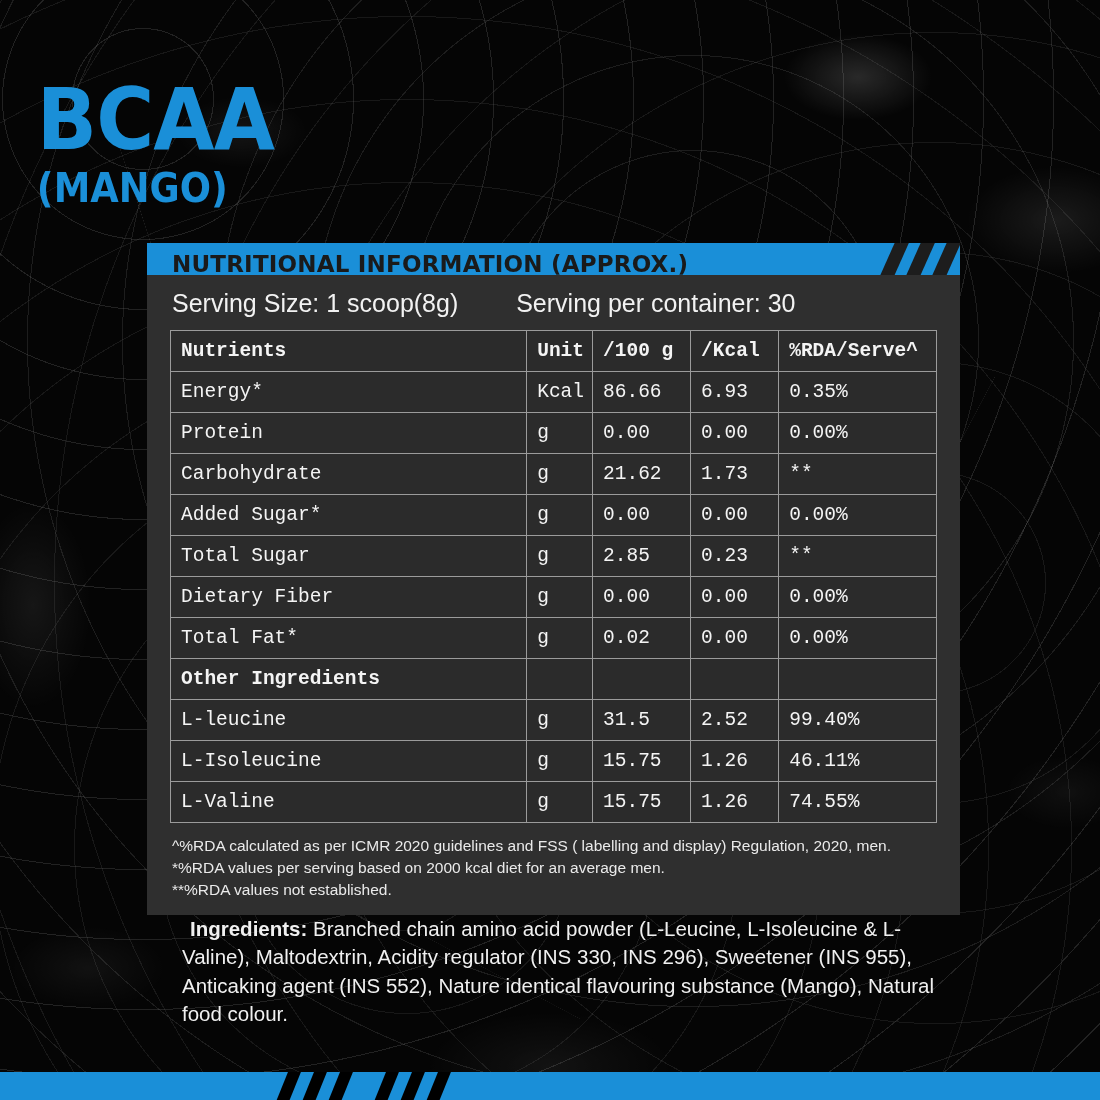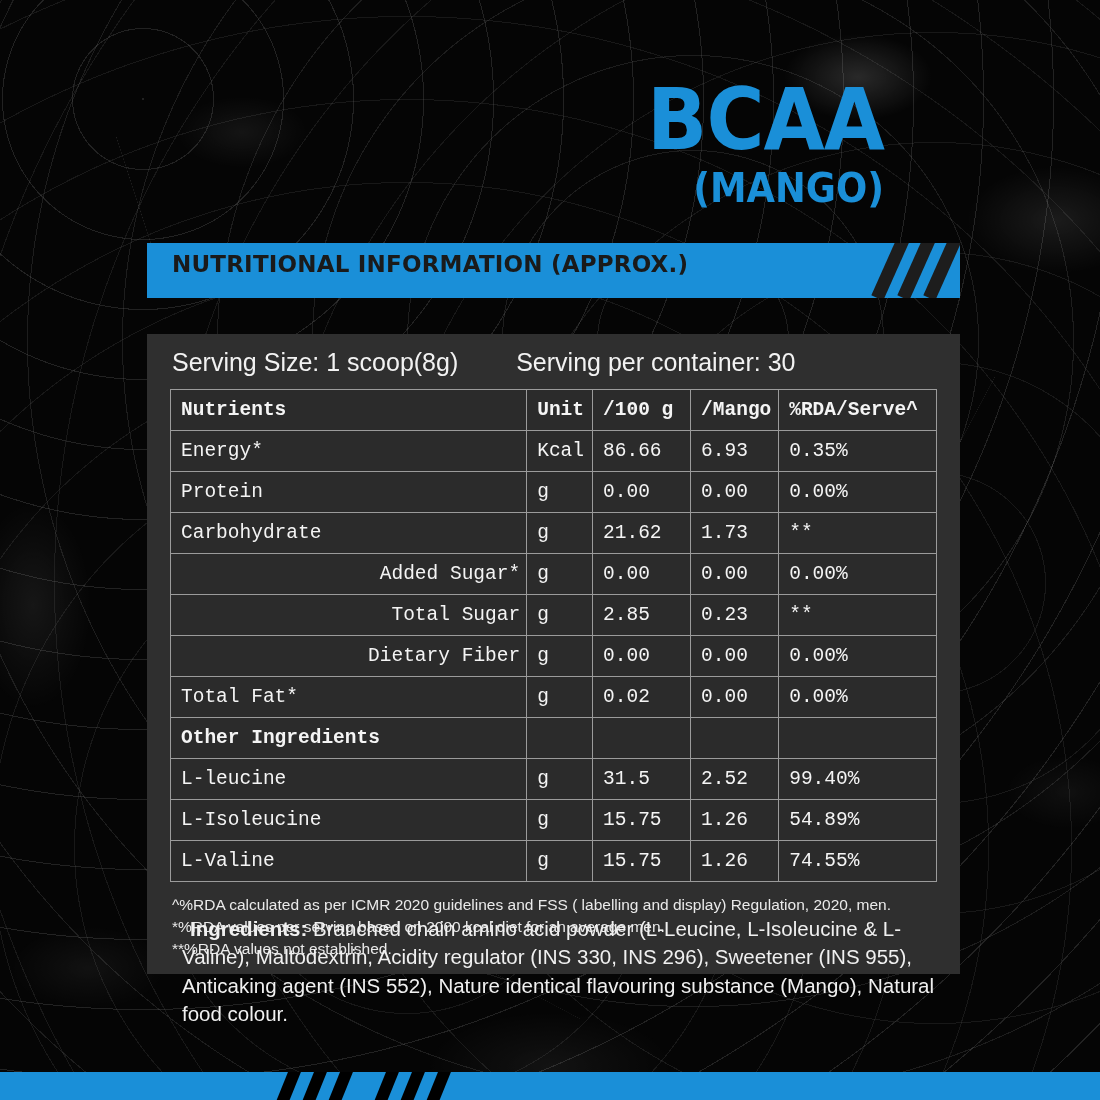--- a/index.html
+++ b/index.html
@@ -55,21 +55,21 @@
       linear-gradient(28deg, rgba(0,0,0,0) 49.7%, rgba(170,170,170,.40) 49.9%, rgba(0,0,0,0) 50.1%) no-repeat 44% 92% / 200px 90px,
       linear-gradient(98deg, rgba(0,0,0,0) 49.7%, rgba(190,190,190,.35) 49.9%, rgba(0,0,0,0) 50.1%) no-repeat 17% 60% / 120px 130px;
   }
 
   
   #title-block {
     position: absolute;
     top: 78px;
     left: 0;
     width: 921px;
-    text-align: right;
+    text-align: left;
     z-index: 3;
   }
   #product-title {
     font-family: "DejaVu Sans", sans-serif;
     font-weight: bold;
     font-size: 86px;
     line-height: .96;
     letter-spacing: -1px;
     color: #1a8fd8;
     transform: scaleX(.92);
@@ -93,21 +93,21 @@
     z-index: 3;
   }
   #panel-body {
     background: #2f2f2f;
     padding: 0 0 14px 0;
   }
 
   
   #nutri-header {
     position: relative;
-    height: 55px;
+    height: 32px;
     background: #1a8fd8;
     overflow: hidden;
   }
   #nutri-header-text {
     position: absolute;
     left: 25px;
     top: 0;
     height: 42px;
     line-height: 42px;
     font-family: "DejaVu Sans", sans-serif;
@@ -131,21 +131,20 @@
     background: #1d1d1d;
     transform: rotate(24deg);
   }
 
   
   #serving-line {
     padding: 14px 0 12px 25px;
     font-size: 25px;
     color: #f2f2f2;
     white-space: nowrap;
-    margin-top: 36px;
   }
   #serving-line .gap { display: inline-block; width: 44px; }
 
   
   #nutri-table-wrap { padding: 0 23px; }
   table {
     width: 100%;
     border-collapse: collapse;
     table-layout: fixed;
     font-family: Liberation Mono, monospace;
@@ -163,21 +162,21 @@
     font-size: 19.5px;
     padding: 9px 10px;
     text-align: left;
     vertical-align: middle;
     height: 17px;
   }
   thead th {
     font-weight: bold;
     font-size: 19.5px;
   }
-  td.nut-sub { text-align: right; padding-right: 6px; }
+  td.nut-sub { padding-right: 32px; }
   tr.group-row td { font-weight: bold; margin-left: 36px; }
 
   
   #footnotes {
     padding: 12px 38px 0 25px;
     color: #eaeaea;
     font-size: 15.5px;
     line-height: 1.42;
   }
 
@@ -254,21 +253,21 @@
             <col class="c-unit">
             <col class="c-100">
             <col class="c-serve">
             <col class="c-rda">
         </colgroup>
         <thead>
           <tr>
             <th>Nutrients</th>
             <th>Unit</th>
             <th>/100 g</th>
-            <th>/Mango</th>
+            <th>/Kcal</th>
             <th>%RDA/Serve^</th>
           </tr>
         </thead>
         <tbody id="nutri-tbody">
             <tr>
               <td>Energy*</td>
               <td>Kcal</td>
               <td>86.66</td>
               <td>6.93</td>
               <td>0.35%</td>
@@ -327,21 +326,21 @@
               <td>g</td>
               <td>31.5</td>
               <td>2.52</td>
               <td>99.40%</td>
             </tr>
             <tr>
               <td>L-Isoleucine</td>
               <td>g</td>
               <td>15.75</td>
               <td>1.26</td>
-              <td>54.89%</td>
+              <td>46.11%</td>
             </tr>
             <tr>
               <td>L-Valine</td>
               <td>g</td>
               <td>15.75</td>
               <td>1.26</td>
               <td>74.55%</td>
             </tr>
           </tbody>
       </table>

